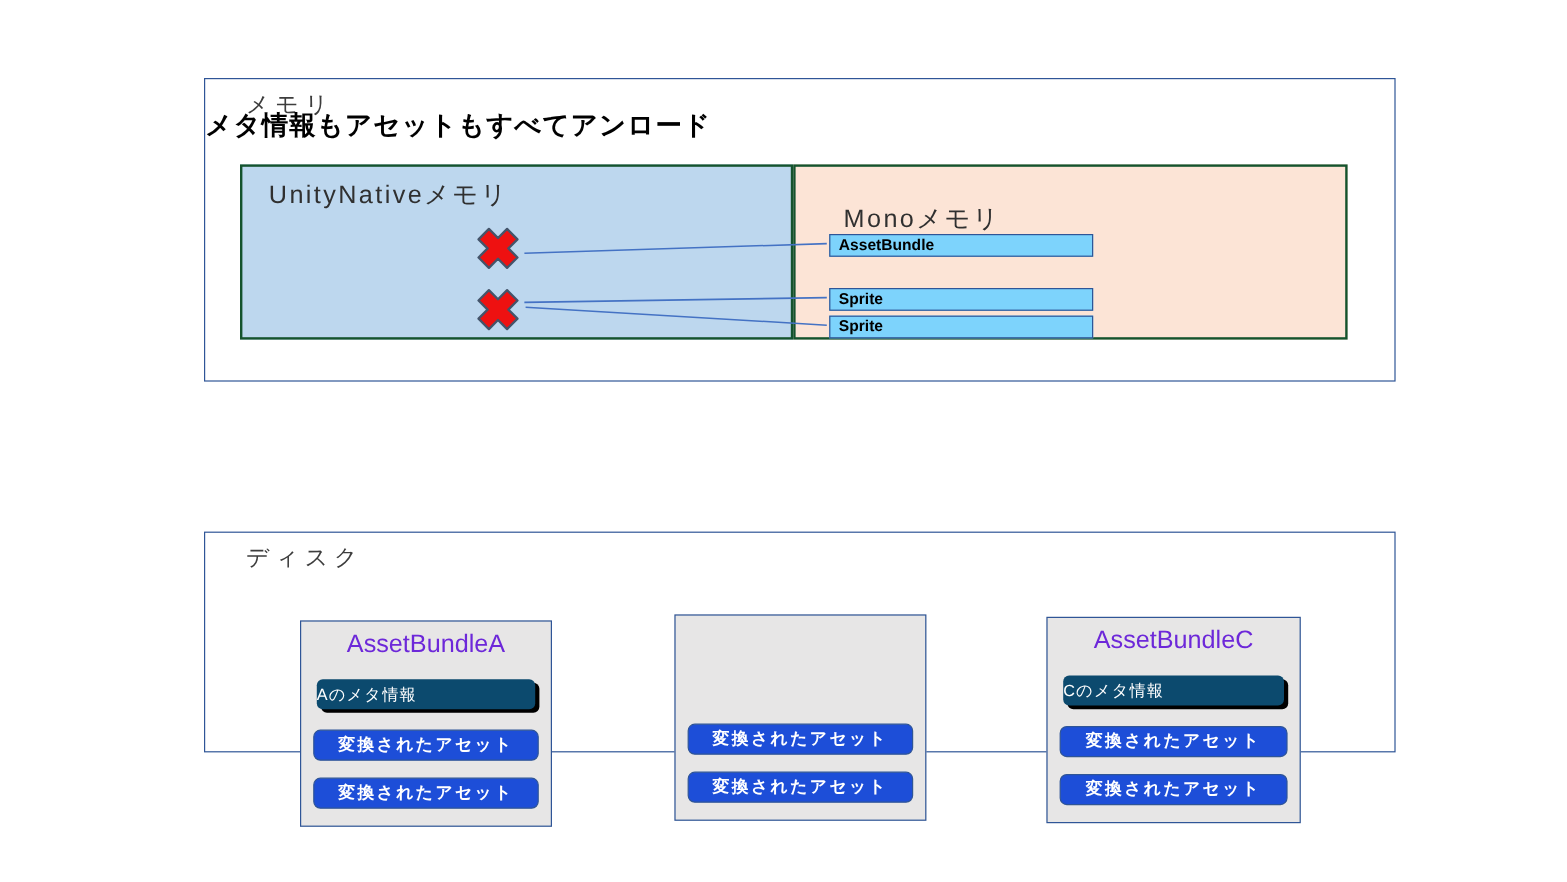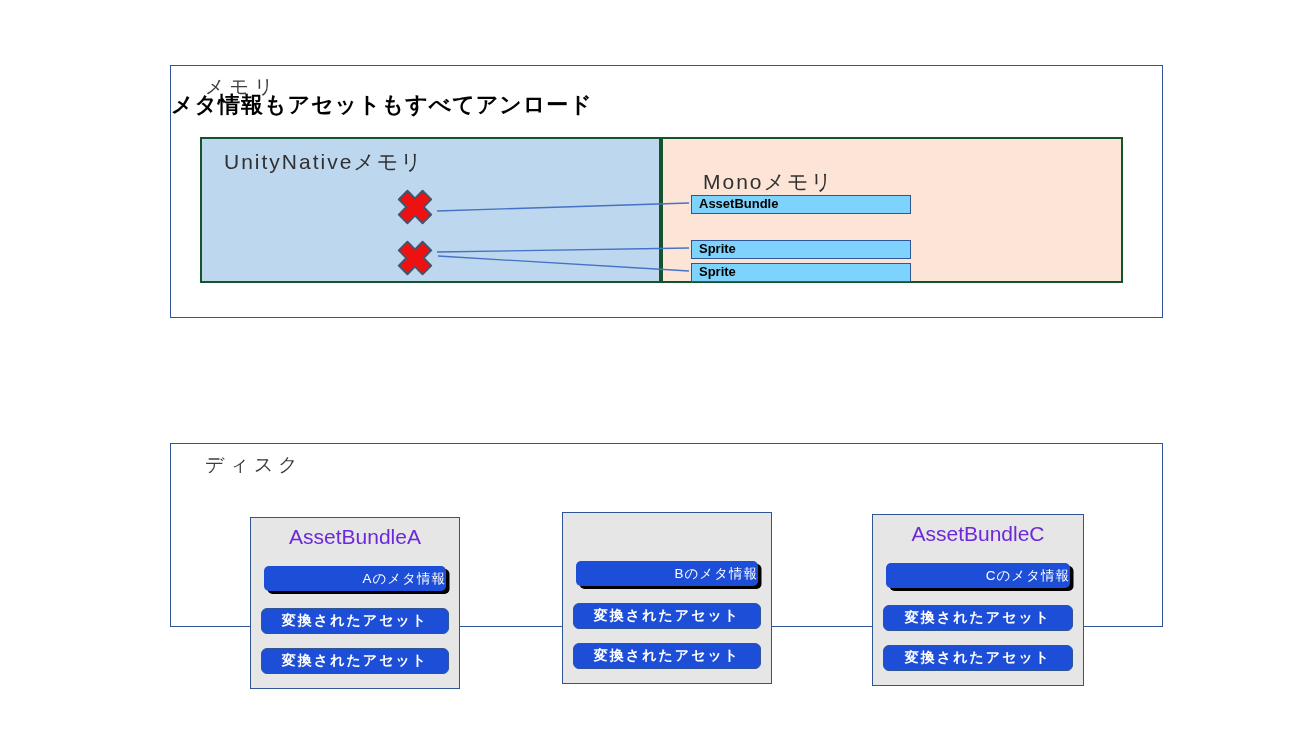--- a/index.html
+++ b/index.html
@@ -51,22 +51,22 @@
   }
   #bundle-a{left:79px;top:73px;}
   #bundle-b{left:391px;top:68px;}
   #bundle-c{left:701px;top:70px;width:212px;}
   .bundle-title{
     position:absolute;top:7px;left:0;width:100%;text-align:center;
     font-size:21px;color:#6d28d9;
   }
   .meta-bar{
     position:absolute;left:13px;right:13px;top:48px;height:25px;
-    background:#1d4ed8;border-radius:5px;box-shadow:3.5px 3px 0 #000;
-    color:#fff;font-size:13.5px;text-align:right;line-height:25px;
+    background:#0c4a6e;border-radius:5px;box-shadow:3.5px 3px 0 #000;
+    color:#fff;font-size:13.5px;text-align:left;line-height:25px;
     letter-spacing:1px;
   }
   .asset-bar{
     position:absolute;left:10px;right:10px;height:26px;box-sizing:border-box;
     background:#1d4ed8;border:1.5px solid #2F5597;border-radius:6px;
     color:#fff;font-size:14px;font-weight:700;text-align:center;line-height:23px;
     letter-spacing:2px;
   }
   .asset-bar.first{top:90px;}
   .asset-bar.second{top:130px;}
@@ -107,21 +107,20 @@
   <div class="section-label">ディスク</div>
 
   <div class="bundle-card" id="bundle-a">
     <div class="bundle-title">AssetBundleA</div>
     <div class="meta-bar">Aのメタ情報</div>
     <div class="asset-bar first">変換されたアセット</div>
     <div class="asset-bar second">変換されたアセット</div>
   </div>
 
   <div class="bundle-card" id="bundle-b">
-    <div class="meta-bar">Bのメタ情報</div>
     <div class="asset-bar first">変換されたアセット</div>
     <div class="asset-bar second">変換されたアセット</div>
   </div>
 
   <div class="bundle-card" id="bundle-c">
     <div class="bundle-title">AssetBundleC</div>
     <div class="meta-bar">Cのメタ情報</div>
     <div class="asset-bar first">変換されたアセット</div>
     <div class="asset-bar second">変換されたアセット</div>
   </div>

